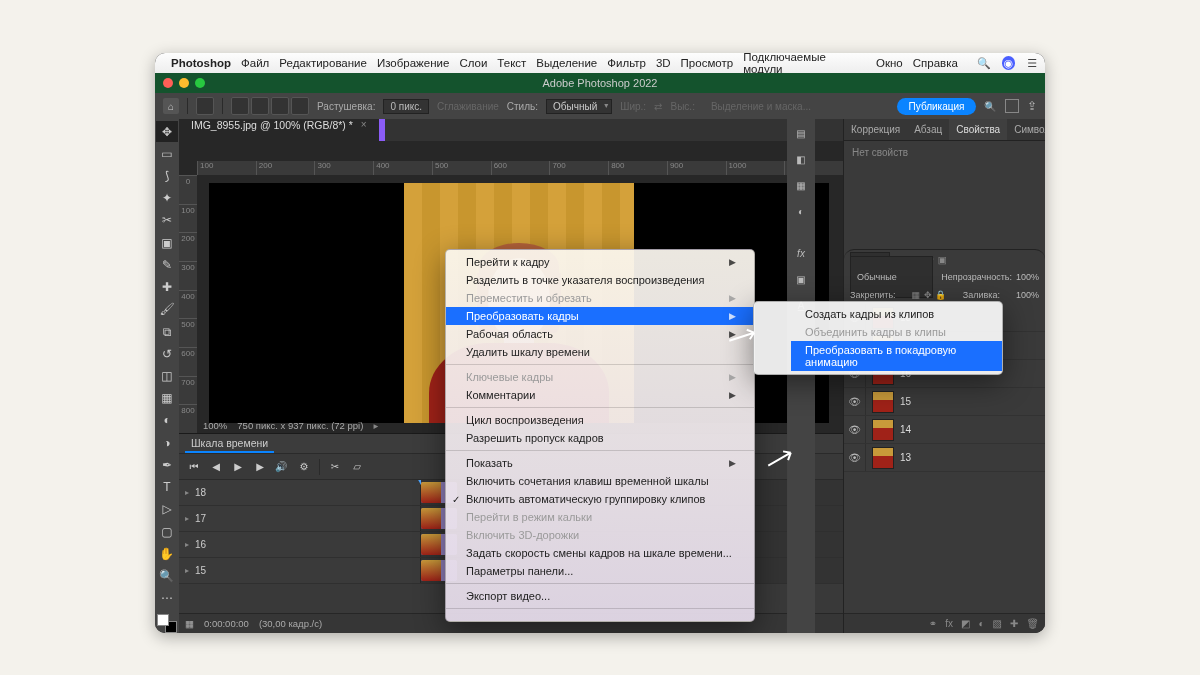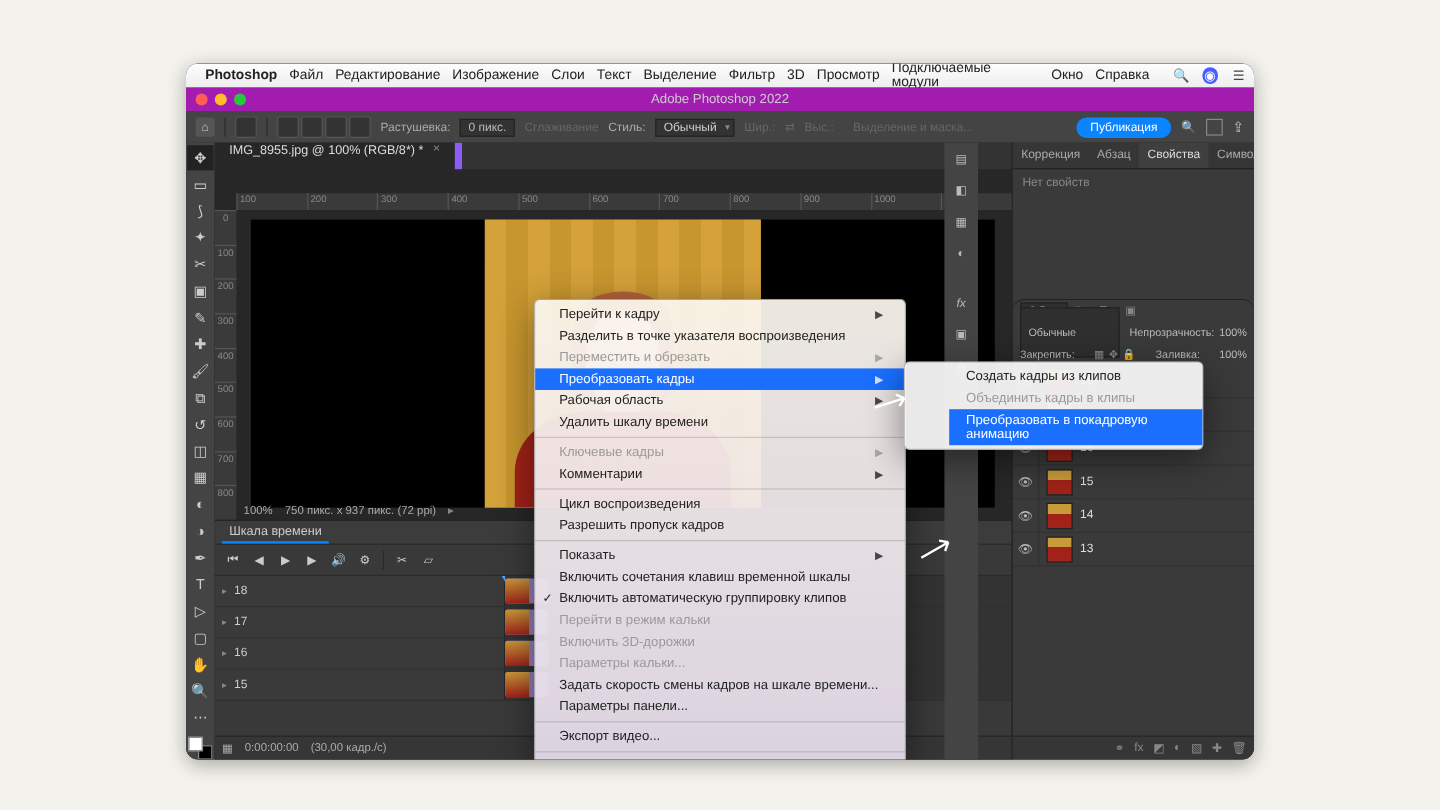--- a/index.html
+++ b/index.html
@@ -7,21 +7,21 @@
   .window { position: absolute; left: 155px; top: 53px; width: 890px; height: 580px; background: #1b1b1b; border-radius: 10px; overflow: hidden; display:flex; flex-direction:column; box-shadow: 0 4px 16px rgba(0,0,0,.3);}
   
   .mac-menu { height: 20px; background: linear-gradient(#fdfdfd,#eee); display:flex; align-items:center; font-size:11.5px; color:#222; padding:0 6px; gap:10px;}
   .mac-menu .apple { font-size:12px; }
   .mac-menu .app-name { font-weight:700; }
   .mac-menu .spacer { flex:1; }
   .mac-menu .sysicon { width:14px; height:14px; display:inline-flex; align-items:center; justify-content:center; font-size:11px; color:#444;}
   .sysicon.circle { border-radius:50%; background:#555; color:#fff; width:14px; height:14px;}
   .sysicon.circle.blue { background:#4a5fff;}
 
-  .titlebar { height: 20px; background: #a21caf; display:flex; align-items:center; position:relative; }
+  .titlebar { height: 20px; background: #14532d; display:flex; align-items:center; position:relative; }
   .traffic { display:flex; gap:6px; position:absolute; left:8px; }
   .traffic span { width:10px; height:10px; border-radius:50%; }
   .tl-close{background:#ff5f57;} .tl-min{background:#febc2e;} .tl-max{background:#28c840;}
   .titlebar .title { flex:1; text-align:center; font-size:11px; color:#ccc; }
 
   .optionsbar { height: 26px; background:#444; display:flex; align-items:center; padding:0 8px; gap:8px; font-size:10px; color:#ccc;}
   .optionsbar .home{ width:16px;height:16px; background:#555; border-radius:2px; display:flex;align-items:center;justify-content:center;}
   .optionsbar .sep { width:1px; height:16px; background:#2a2a2a; }
   .optionsbar .iconbtn{ width:18px; height:18px; background:#333; border:1px solid #555; border-radius:2px;}
   .optionsbar .group{display:flex;gap:2px;}
@@ -486,23 +486,20 @@
       <div class="mi">
         <span class="check">✓</span>
         <span>Включить автоматическую группировку клипов</span>
       </div>
       <div class="mi dis">
         <span>Перейти в режим кальки</span>
       </div>
       <div class="mi dis">
         <span>Включить 3D-дорожки</span>
       </div>
-      <div class="mi dis">
-        <span>Параметры кальки...</span>
-      </div>
       <div class="mi">
         <span>Задать скорость смены кадров на шкале времени...</span>
       </div>
       <div class="mi">
         <span>Параметры панели...</span>
       </div>
       <div class="sep"></div>
       <div class="mi">
         <span>Экспорт видео...</span>
       </div>

